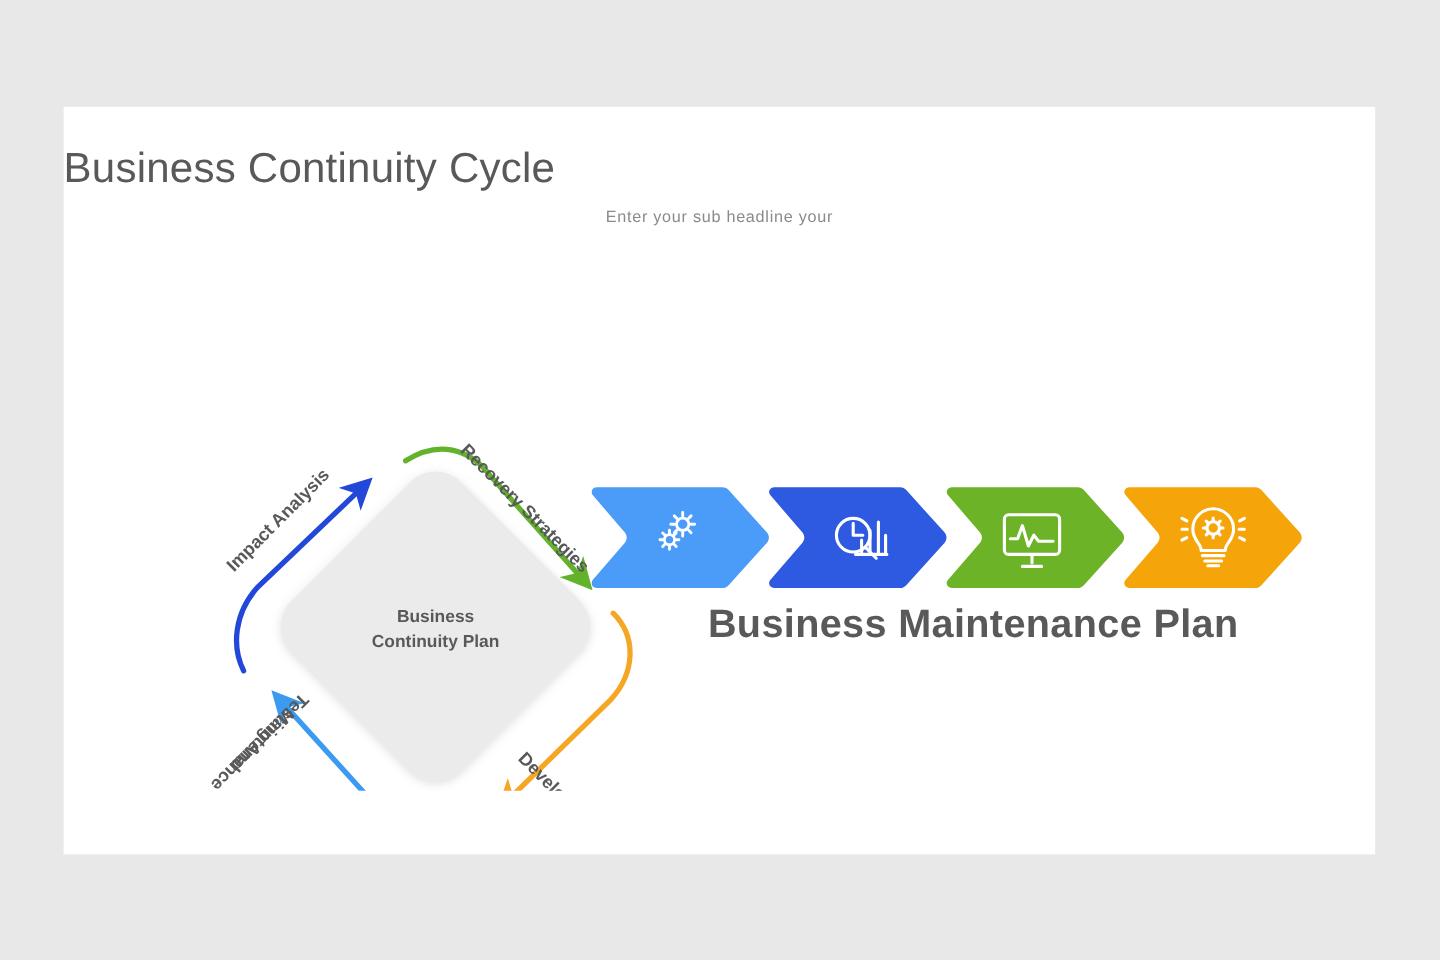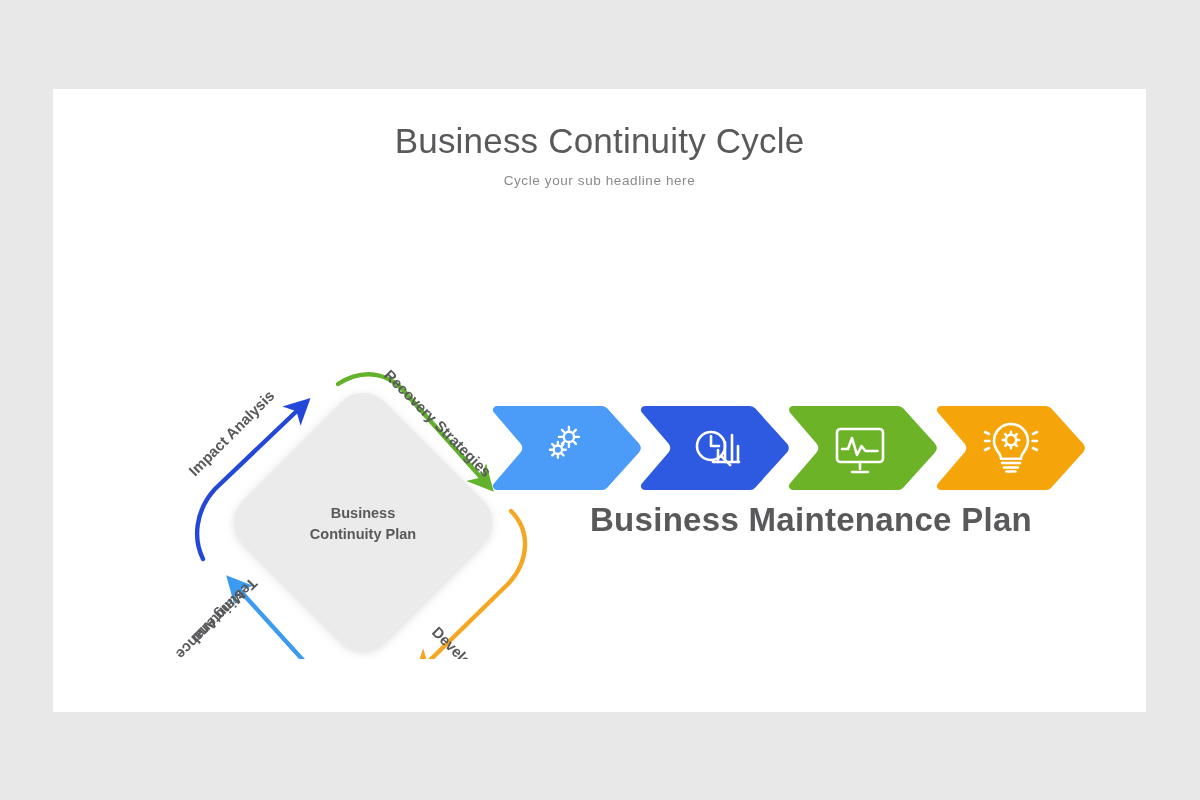--- a/index.html
+++ b/index.html
@@ -19,21 +19,20 @@
     top: 89px;
     width: 1093px;
     height: 623px;
     background: #ffffff;
   }
   #title {
     position: absolute;
     left: 0;
     top: 32px;
     width: 1093px;
-    text-align: center;
     font-size: 35px;
     color: #58595b;
     font-weight: 400;
     letter-spacing: 0.2px;
   }
   #subtitle {
     position: absolute;
     left: 0;
     top: 84px;
     width: 1093px;
@@ -82,21 +81,21 @@
     font-weight: bold;
     fill: #58595b;
   }
 </style>
 </head>
 <body>
 
 <div id="slide">
 
   <div id="title">Business Continuity Cycle</div>
-  <div id="subtitle">Cycle your sub headline here</div>
+  <div id="subtitle">Enter your sub headline your</div>
 
   <div id="cycle-wrap">
     <svg id="cycle-svg" width="420" height="420" viewBox="0 0 420 420" xmlns="http://www.w3.org/2000/svg">
       <defs>
         <filter id="softshadow" x="-30%" y="-30%" width="160%" height="160%">
           <feDropShadow dx="0" dy="2" stdDeviation="4" flood-color="#b8b8b8" flood-opacity="0.45"></feDropShadow>
         </filter>
         <marker id="mk-blue" viewBox="0 0 12 12" refX="6" refY="6" markerWidth="6" markerHeight="6" orient="auto-start-reverse">
           <path d="M0,0 L12,6 L0,12 L3.2,6 Z" fill="#2347d8"></path>
         </marker>

